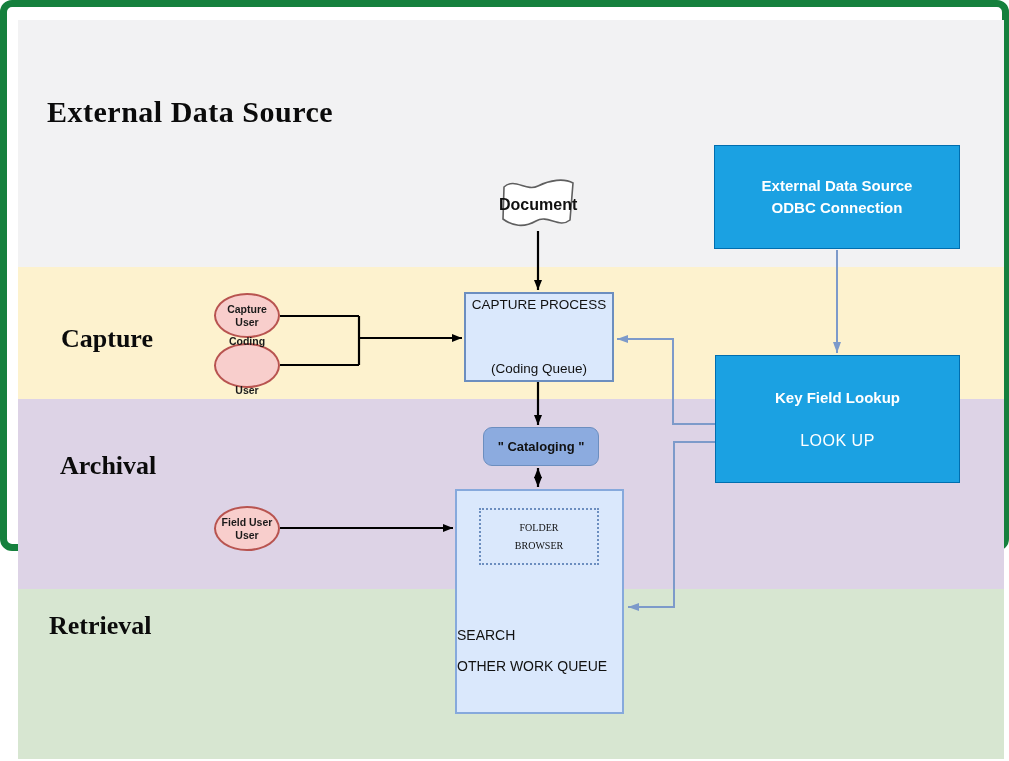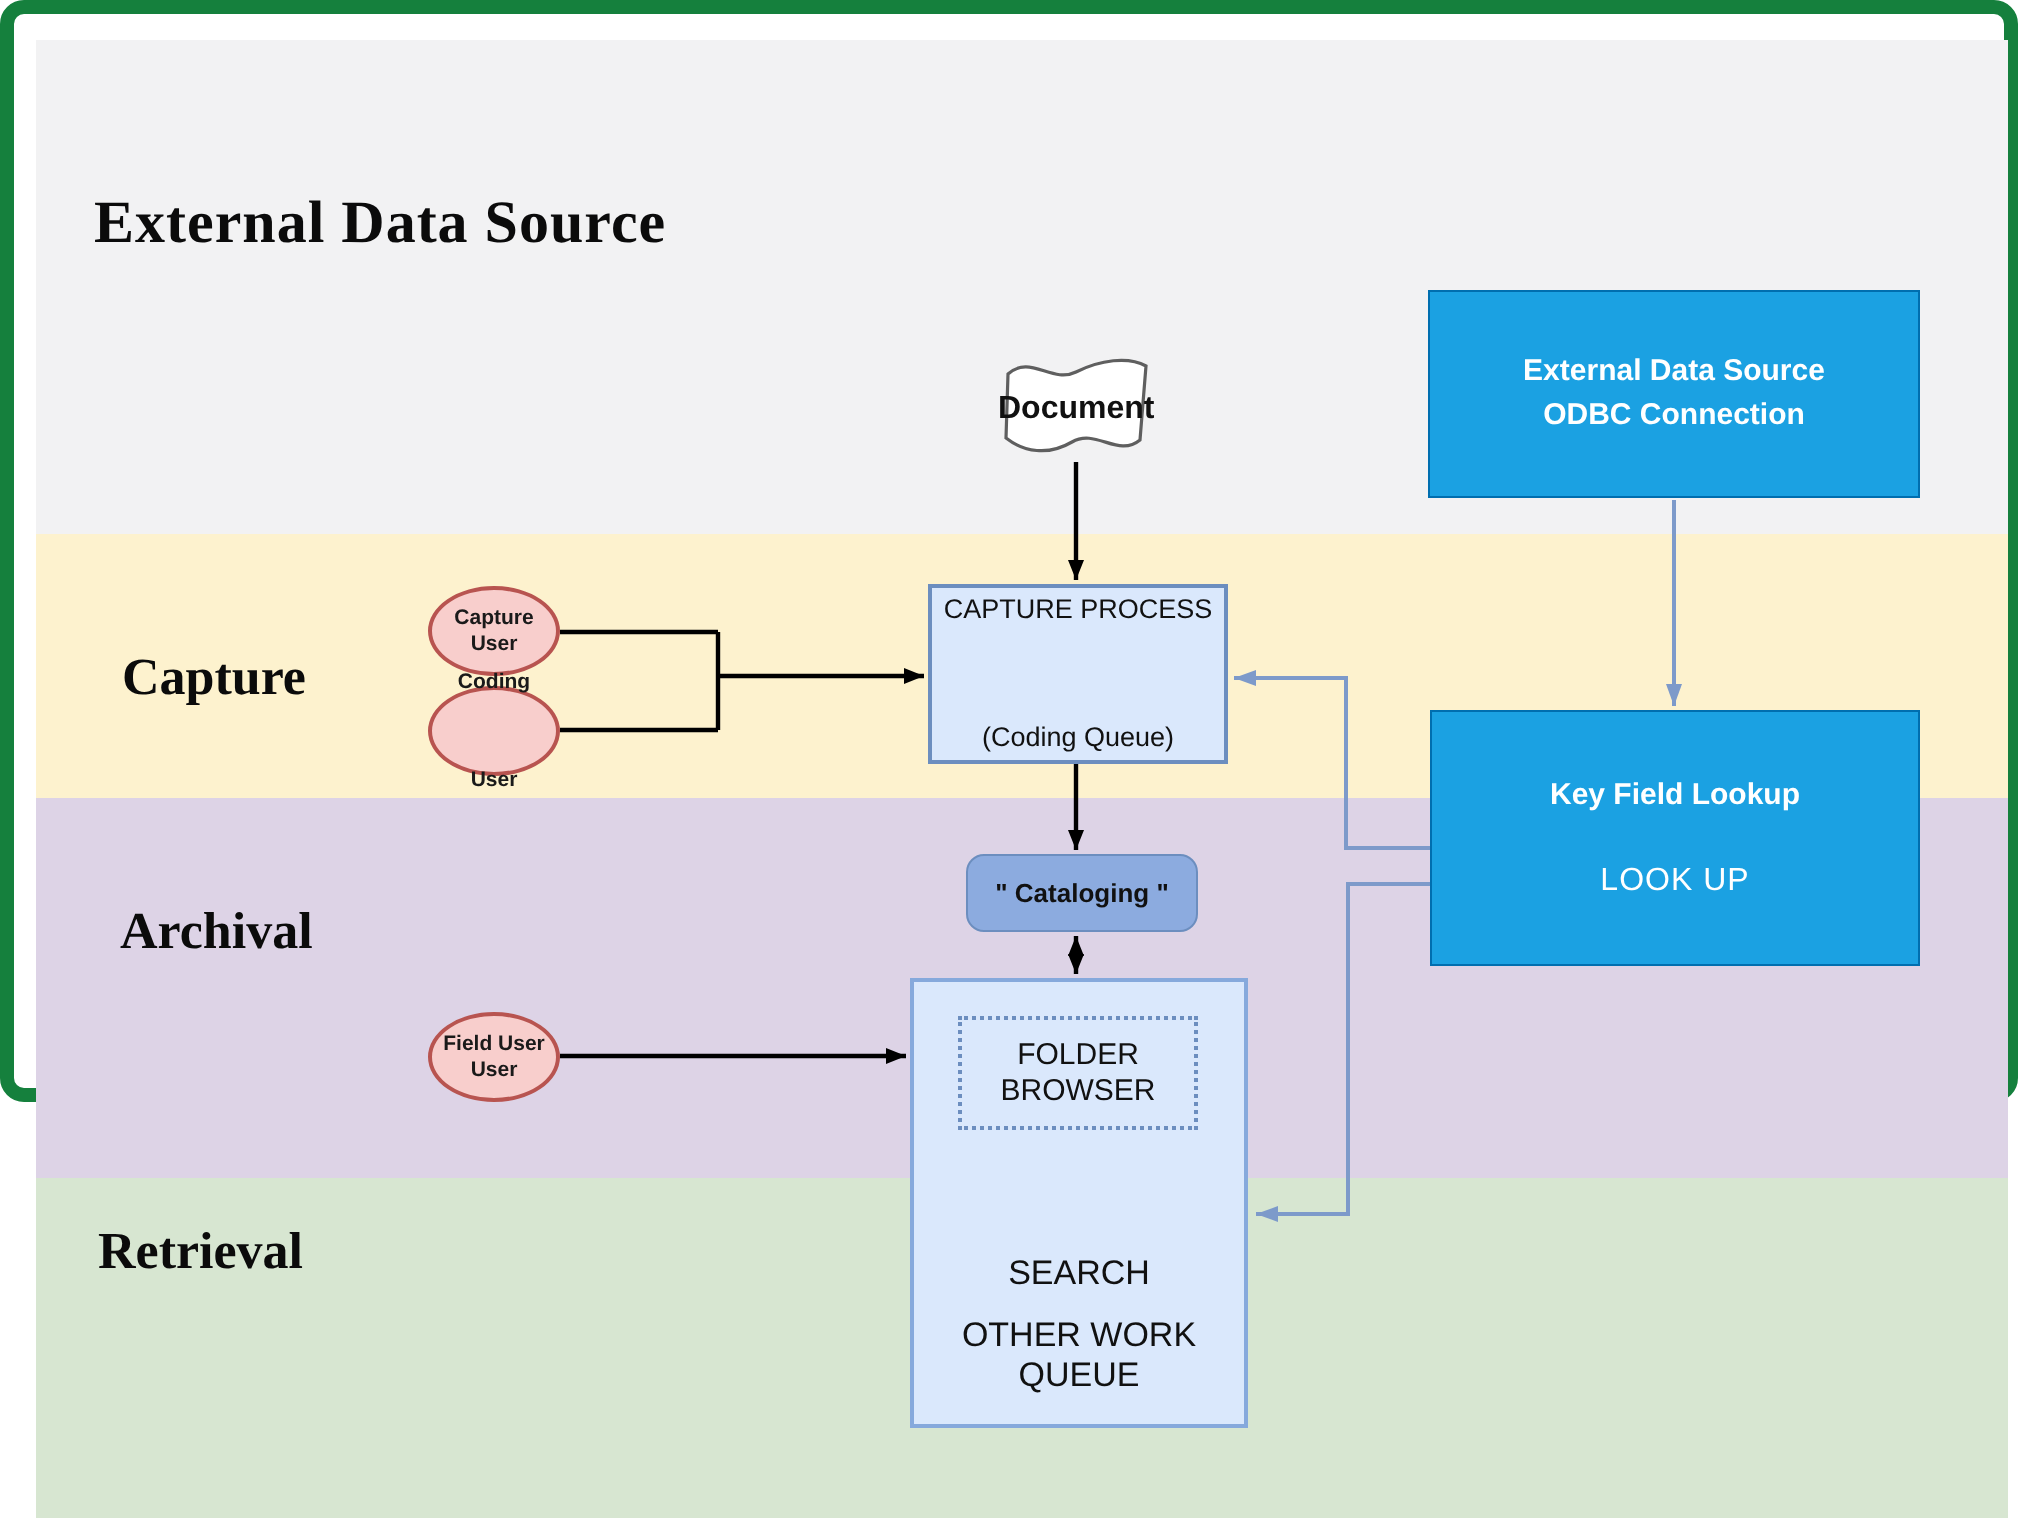--- a/index.html
+++ b/index.html
@@ -61,24 +61,24 @@
   }
 
   .folder-box {
     left: 448px; top: 482px; width: 169px; height: 225px;
     background: #dae8fc; border: 2px solid #86a9dc;
   }
   .folder-browser-box {
     position: absolute; left: 22px; top: 17px; width: 120px; height: 57px;
     border: 2px dotted #6c8ebf; display: flex; align-items: center;
     justify-content: center; text-align: center;
-    font-size: 15px; color: #111; line-height: 18px;
+    font-size: 10px; color: #111; line-height: 18px; font-family: Liberation Serif, serif;
   }
-  .folder-text { position: absolute; left: 0; right: 0; text-align: center;
-                 font-size: 17px; color: #111; }
+  .folder-text { position: absolute; left: 0; right: 0; text-align: left;
+                 font-size: 14px; color: #111; }
   .search-text { top: 136px; }
   .owq-text    { top: 167px; }
 
   .user-ellipse {
     width: 66px; height: 45px; border-radius: 50%;
     background: #f8cecc; border: 2px solid #b85450;
     font-size: 10.5px; color: #1a1a1a; line-height: 13px; flex-direction: column;
     font-weight: bold;
   }
   .capture-user   { left: 207px; top: 286px; }

